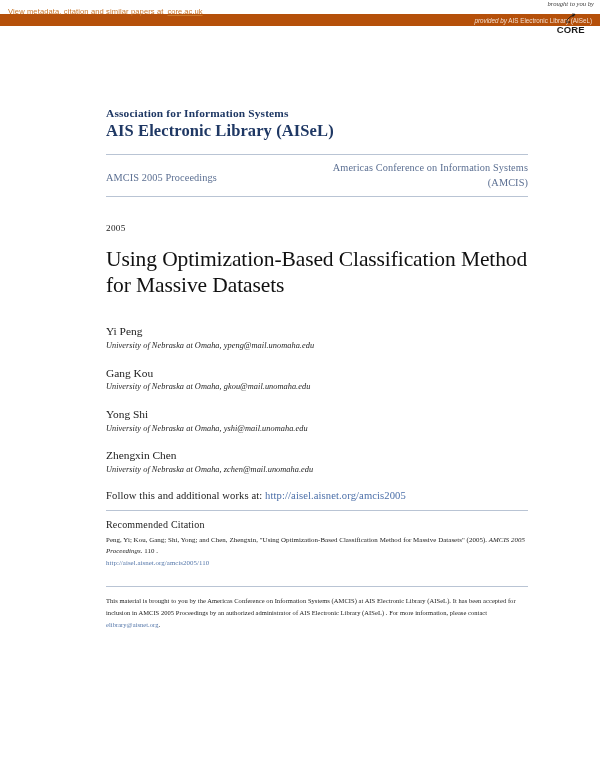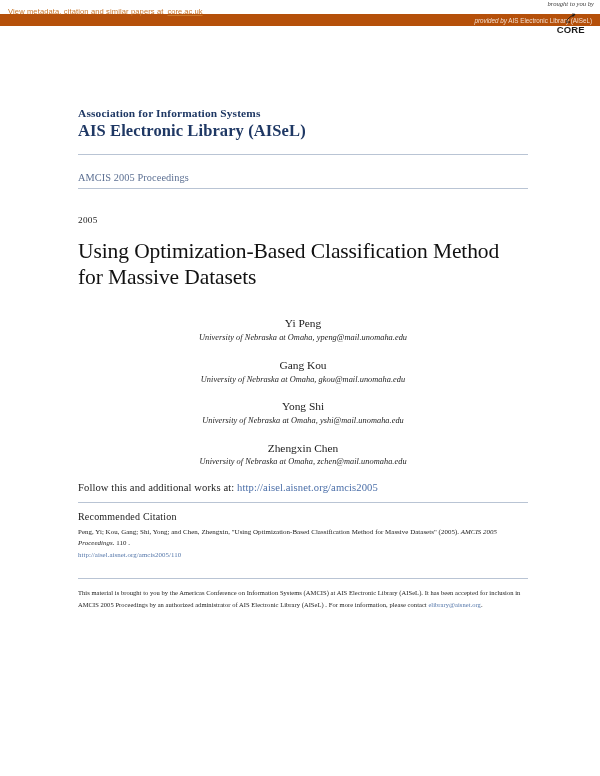--- a/index.html
+++ b/index.html
@@ -85,21 +85,21 @@
     font-size: 6.3px;
     color: #f3ded0;
     white-space: nowrap;
   }
   .core-provided i {
     font-style: italic;
   }
 
   
   .page {
-    padding: 0 72px 0 78px;
+    padding: 0 72px 0 106px;
     box-sizing: border-box;
   }
 
   
   .masthead {
     margin-top: 80px;
   }
   .ais-assoc {
     font-family: "Liberation Serif", serif;
     font-weight: bold;
@@ -166,21 +166,20 @@
     margin-top: 13px;
     letter-spacing: -0.1px;
   }
 
   
   .authors {
     margin-top: 26px;
   }
   .author-block {
     margin-bottom: 14px;
-    text-align: center;
   }
   .author-name {
     font-family: "Liberation Serif", serif;
     font-size: 11.4px;
     color: #1a1a1a;
     line-height: 1.3;
   }
   .author-affil {
     font-family: "Liberation Serif", serif;
     font-style: italic;
@@ -284,20 +283,24 @@
 
   <div class="masthead">
     <div class="ais-assoc">Association for Information Systems</div>
     <div class="ais-library">AIS Electronic Library (AISeL)</div>
   </div>
 
   <hr class="rule rule-top">
 
   <div class="proceedings-row">
     <div class="proceedings-left">AMCIS 2005 Proceedings</div>
+    <div class="proceedings-right">
+      <span>Americas Conference on Information Systems</span><br>
+      <span>(AMCIS)</span>
+    </div>
   </div>
 
   <hr class="rule">
 
   <div class="year">2005</div>
 
   <div class="title">
     <span>Using Optimization-Based Classification Method</span><br>
     <span>for Massive Datasets</span>
   </div>

